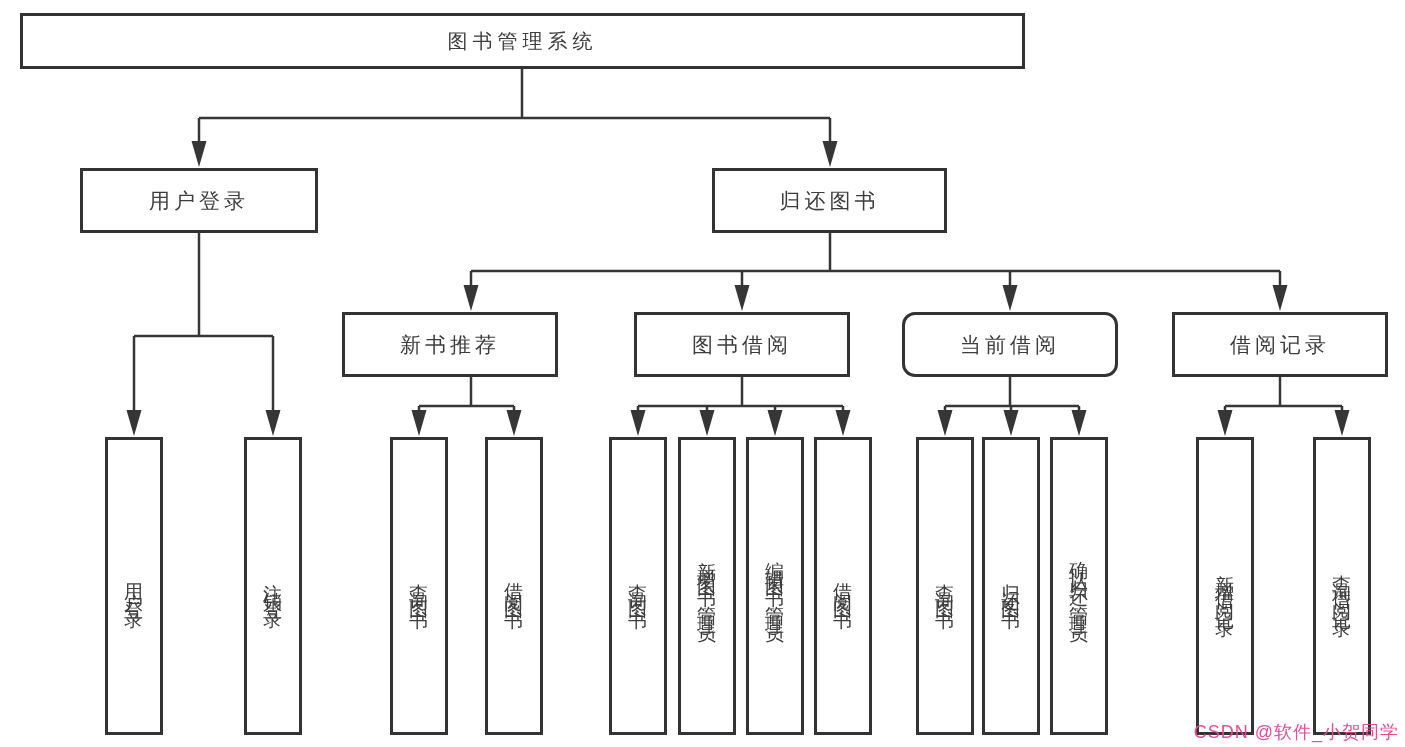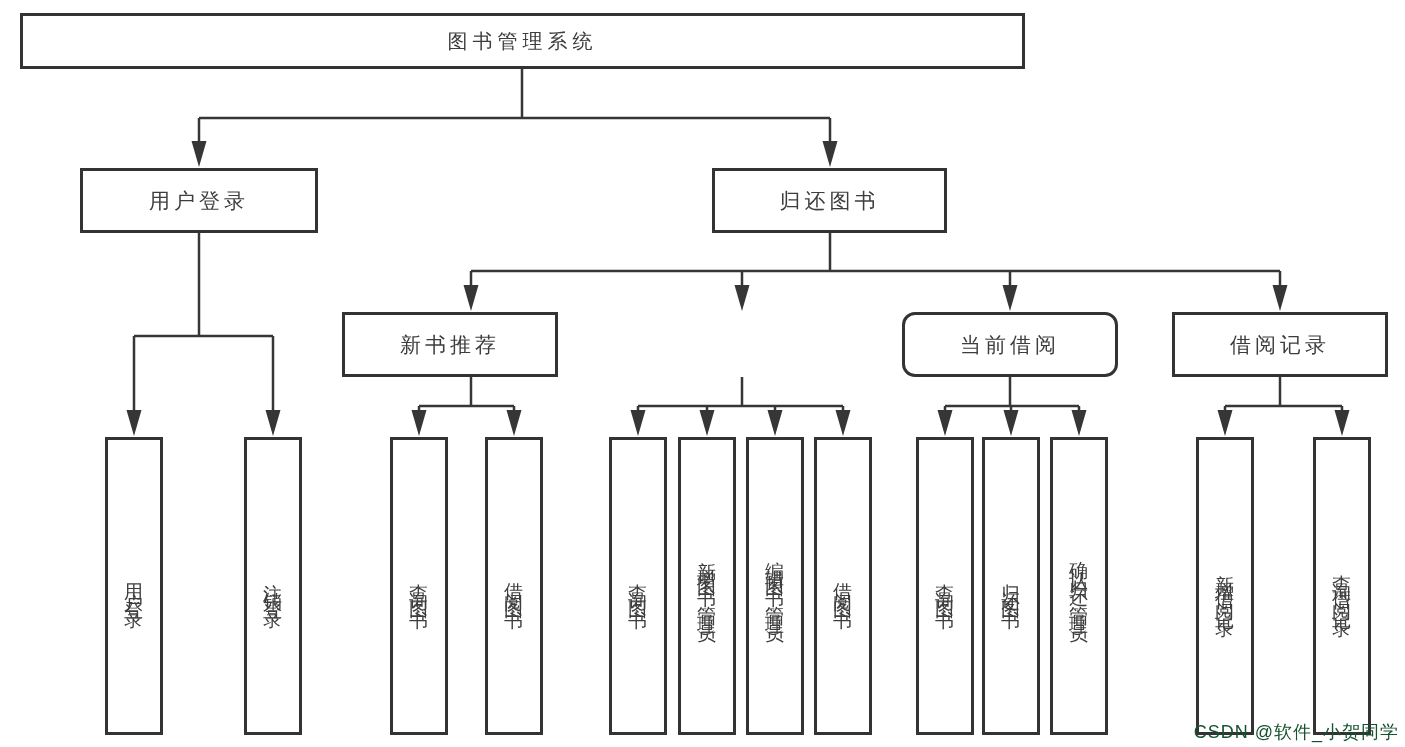--- a/index.html
+++ b/index.html
@@ -27,21 +27,21 @@
     text-orientation:mixed;
     font-size:19px;
     letter-spacing:9px;
     line-height:1;
     white-space:nowrap;
   }
   .watermark{
     position:absolute;
     right:6px;bottom:3px;
     font-size:18px;
-    color:#14532d;
+    color:#ec4899;
     letter-spacing:1px;
     white-space:nowrap;
   }
 </style>
 </head>
 <body>
 
 <div id="stage">
 
   <svg id="connectors" width="1405" height="747" viewBox="0 0 1405 747">
@@ -112,20 +112,21 @@
       <polygon points="1342,436 1334.5,410 1349.5,410"></polygon>
     </g>
   </svg>
 
   <div class="node h-node root-node" style="left:20px;top:13px;width:1005px;height:56px;">图书管理系统</div>
 
   <div class="node h-node" style="left:80px;top:168px;width:238px;height:65px;">用户登录</div>
   <div class="node h-node" style="left:712px;top:168px;width:235px;height:65px;">归还图书</div>
 
   <div class="node h-node" style="left:342px;top:312px;width:216px;height:65px;">新书推荐</div>
+  <div class="node h-node" style="left:634px;top:312px;width:216px;height:65px;">图书借阅</div>
   <div class="node h-node" style="left:902px;top:312px;width:216px;height:65px;border-radius:13px;">当前借阅</div>
   <div class="node h-node" style="left:1172px;top:312px;width:216px;height:65px;">借阅记录</div>
 
   <div class="node v-node" style="left:105px;top:437px;width:58px;height:298px;">
     <span>用户登录</span>
   </div>
   <div class="node v-node" style="left:244px;top:437px;width:58px;height:298px;">
     <span>注销登录</span>
   </div>
 

